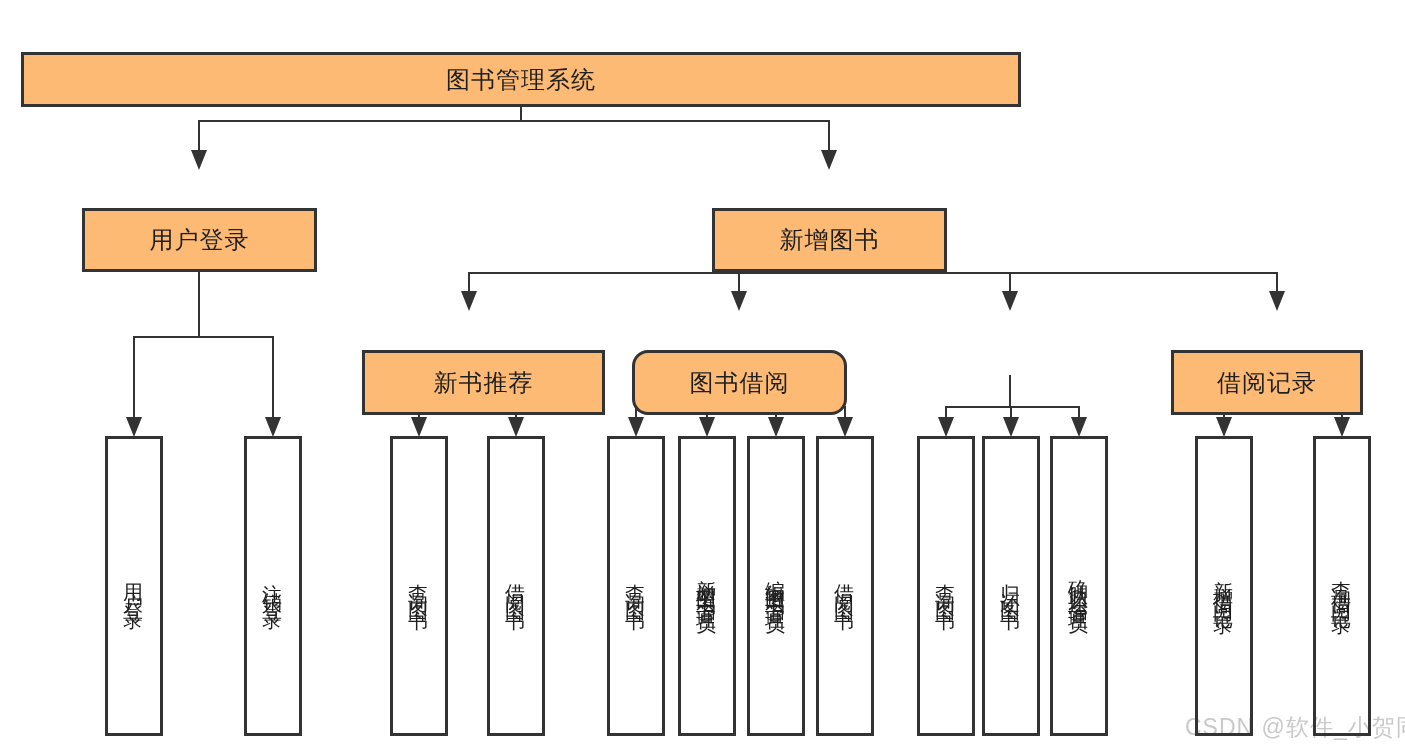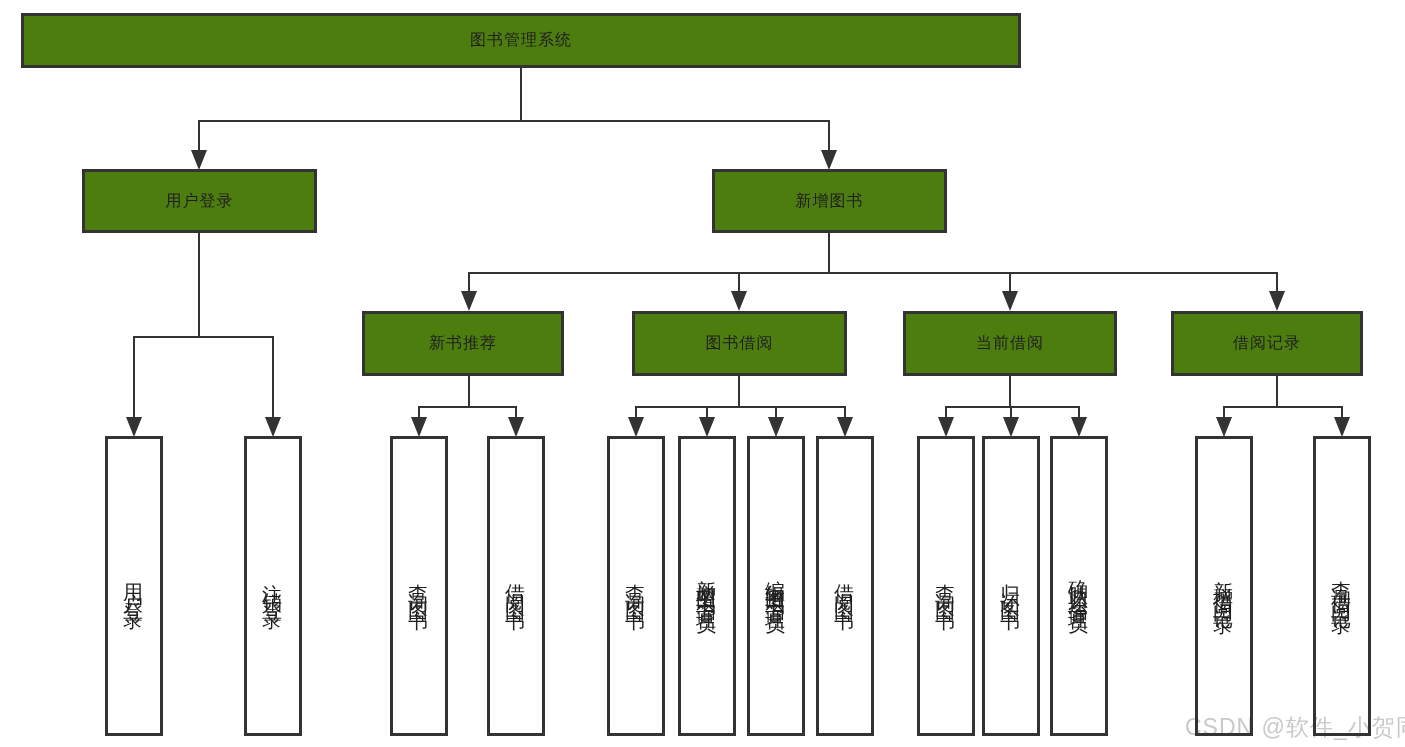--- a/index.html
+++ b/index.html
@@ -8,28 +8,29 @@
     width: 1405px;
     height: 747px;
     background: #ffffff;
     font-family: "Liberation Sans", sans-serif;
     color: #1f1f1f;
     overflow: hidden;
   }
   .box {
     position: absolute;
     border: 3px solid #333333;
-    background: #4d7c0f;
+    background: #fdba74;
     display: flex;
     align-items: center;
     justify-content: center;
-    font-size: 16px;
+    font-size: 24px;
     letter-spacing: 1px;
     z-index: 2;
     box-sizing: border-box;
+    margin-top: 39px;
   }
   .vbox {
     position: absolute;
     border: 3px solid #333333;
     background: transparent;
     display: flex;
     align-items: center;
     justify-content: center;
     writing-mode: vertical-rl;
     text-orientation: mixed;
@@ -95,23 +96,22 @@
   <div class="hline" style="left:468px; top:272px; width:810px;"></div>
   <div class="vline" style="left:468px; top:272px; height:21px;"></div>
   <div class="vline" style="left:738px; top:272px; height:21px;"></div>
   <div class="vline" style="left:1009px; top:272px; height:21px;"></div>
   <div class="vline" style="left:1276px; top:272px; height:21px;"></div>
   <div class="arrow" style="left:461px; top:291px;"></div>
   <div class="arrow" style="left:731px; top:291px;"></div>
   <div class="arrow" style="left:1002px; top:291px;"></div>
   <div class="arrow" style="left:1269px; top:291px;"></div>
 
-  <div class="box" style="left:362px; top:311px; width:202px; height:65px;">新书推荐</div>
-  <div class="box" style="left:632px; top:311px; width:215px; height:65px;">图书借阅</div>
-  <div class="box" style="left:903px; top:311px; width:214px; height:65px;">当前借阅</div>
+  <div class="box" style="left:362px; top:311px; width:243px; height:65px;">新书推荐</div>
+  <div class="box" style="left:632px; top:311px; width:215px; height:65px;border-radius:16px;">图书借阅</div>
   <div class="box" style="left:1171px; top:311px; width:192px; height:65px;">借阅记录</div>
 
   <div class="vline" style="left:468px; top:375px; height:33px;"></div>
   <div class="hline" style="left:418px; top:406px; width:99px;"></div>
   <div class="vline" style="left:418px; top:406px; height:12px;"></div>
   <div class="vline" style="left:515px; top:406px; height:12px;"></div>
   <div class="arrow" style="left:411px; top:417px;"></div>
   <div class="arrow" style="left:508px; top:417px;"></div>
 
   <div class="vline" style="left:738px; top:375px; height:33px;"></div>

